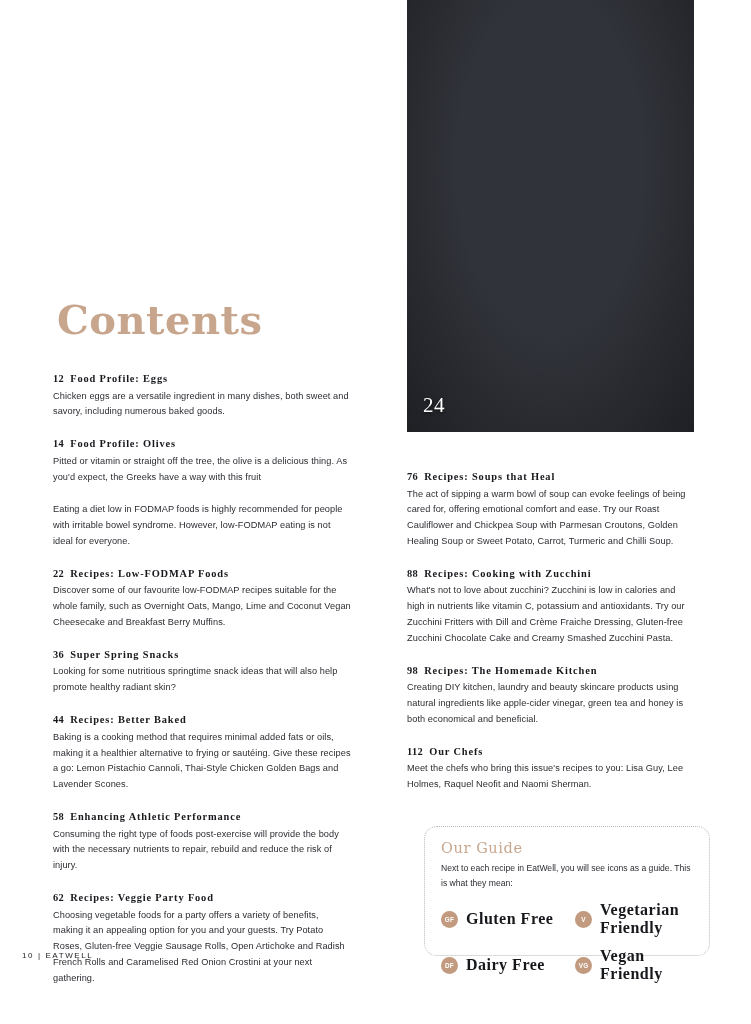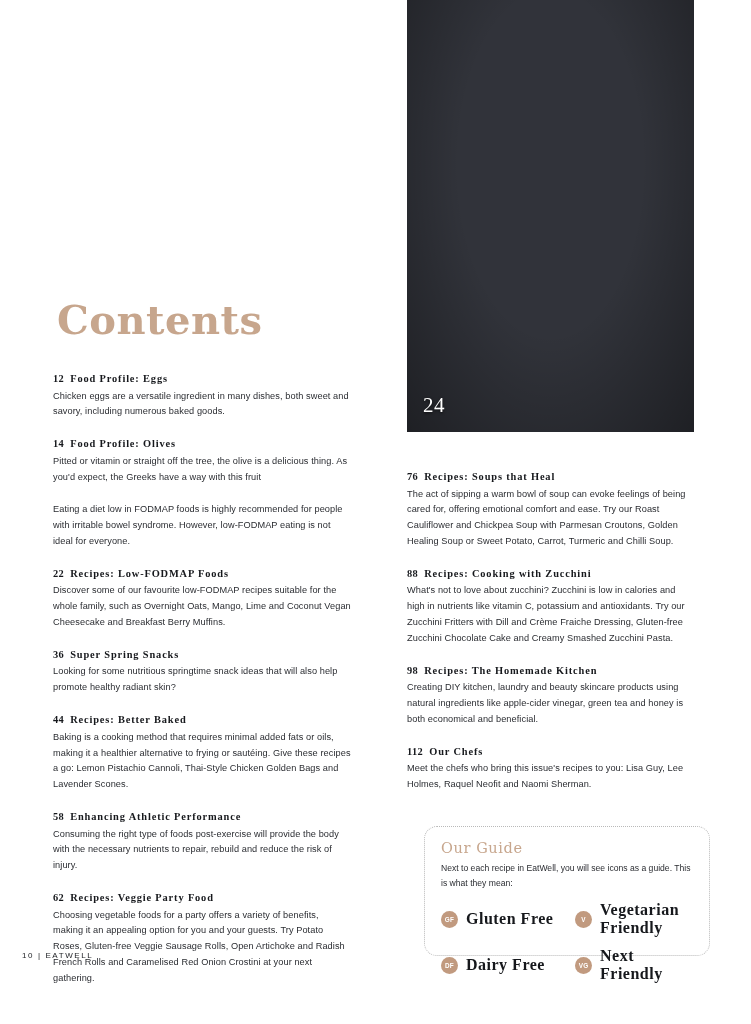--- a/index.html
+++ b/index.html
@@ -260,18 +260,18 @@
       <div class="guide-item">
         <span class="guide-badge">V</span>
         <span class="guide-label">Vegetarian Friendly</span>
       </div>
       <div class="guide-item">
         <span class="guide-badge">DF</span>
         <span class="guide-label">Dairy Free</span>
       </div>
       <div class="guide-item">
         <span class="guide-badge">VG</span>
-        <span class="guide-label">Next Friendly</span>
+        <span class="guide-label">Vegan Friendly</span>
       </div>
     </div>
 </div>
 
 <div class="footer">10  |  EATWELL</div>
 
 </body></html>

